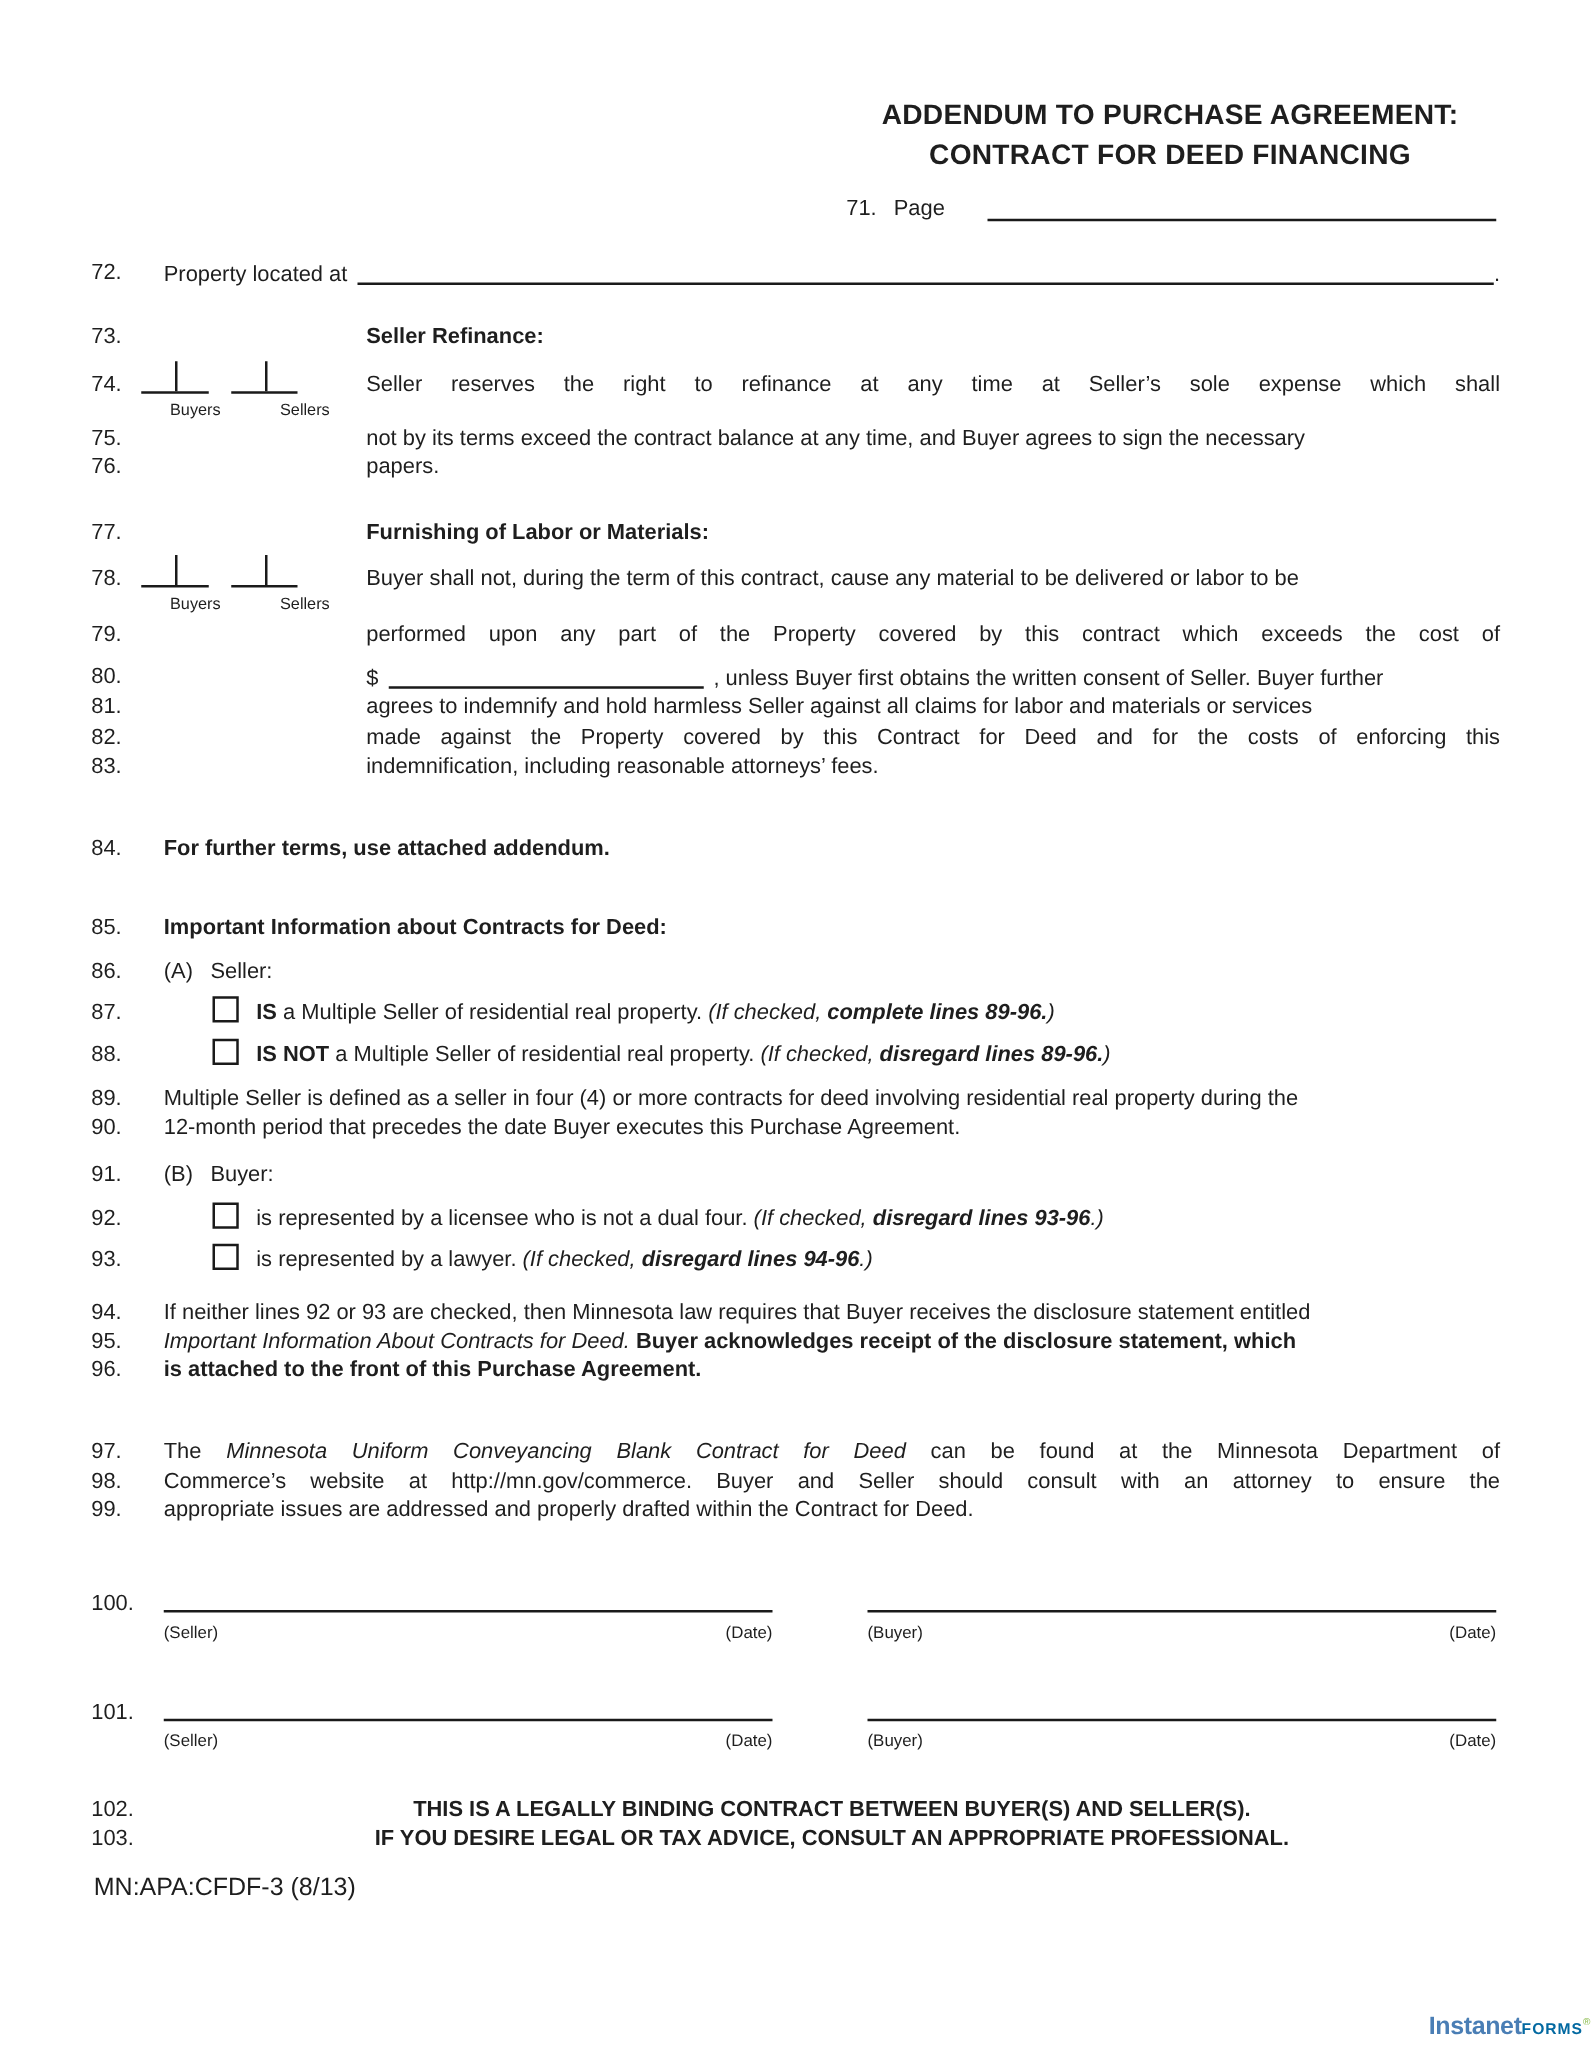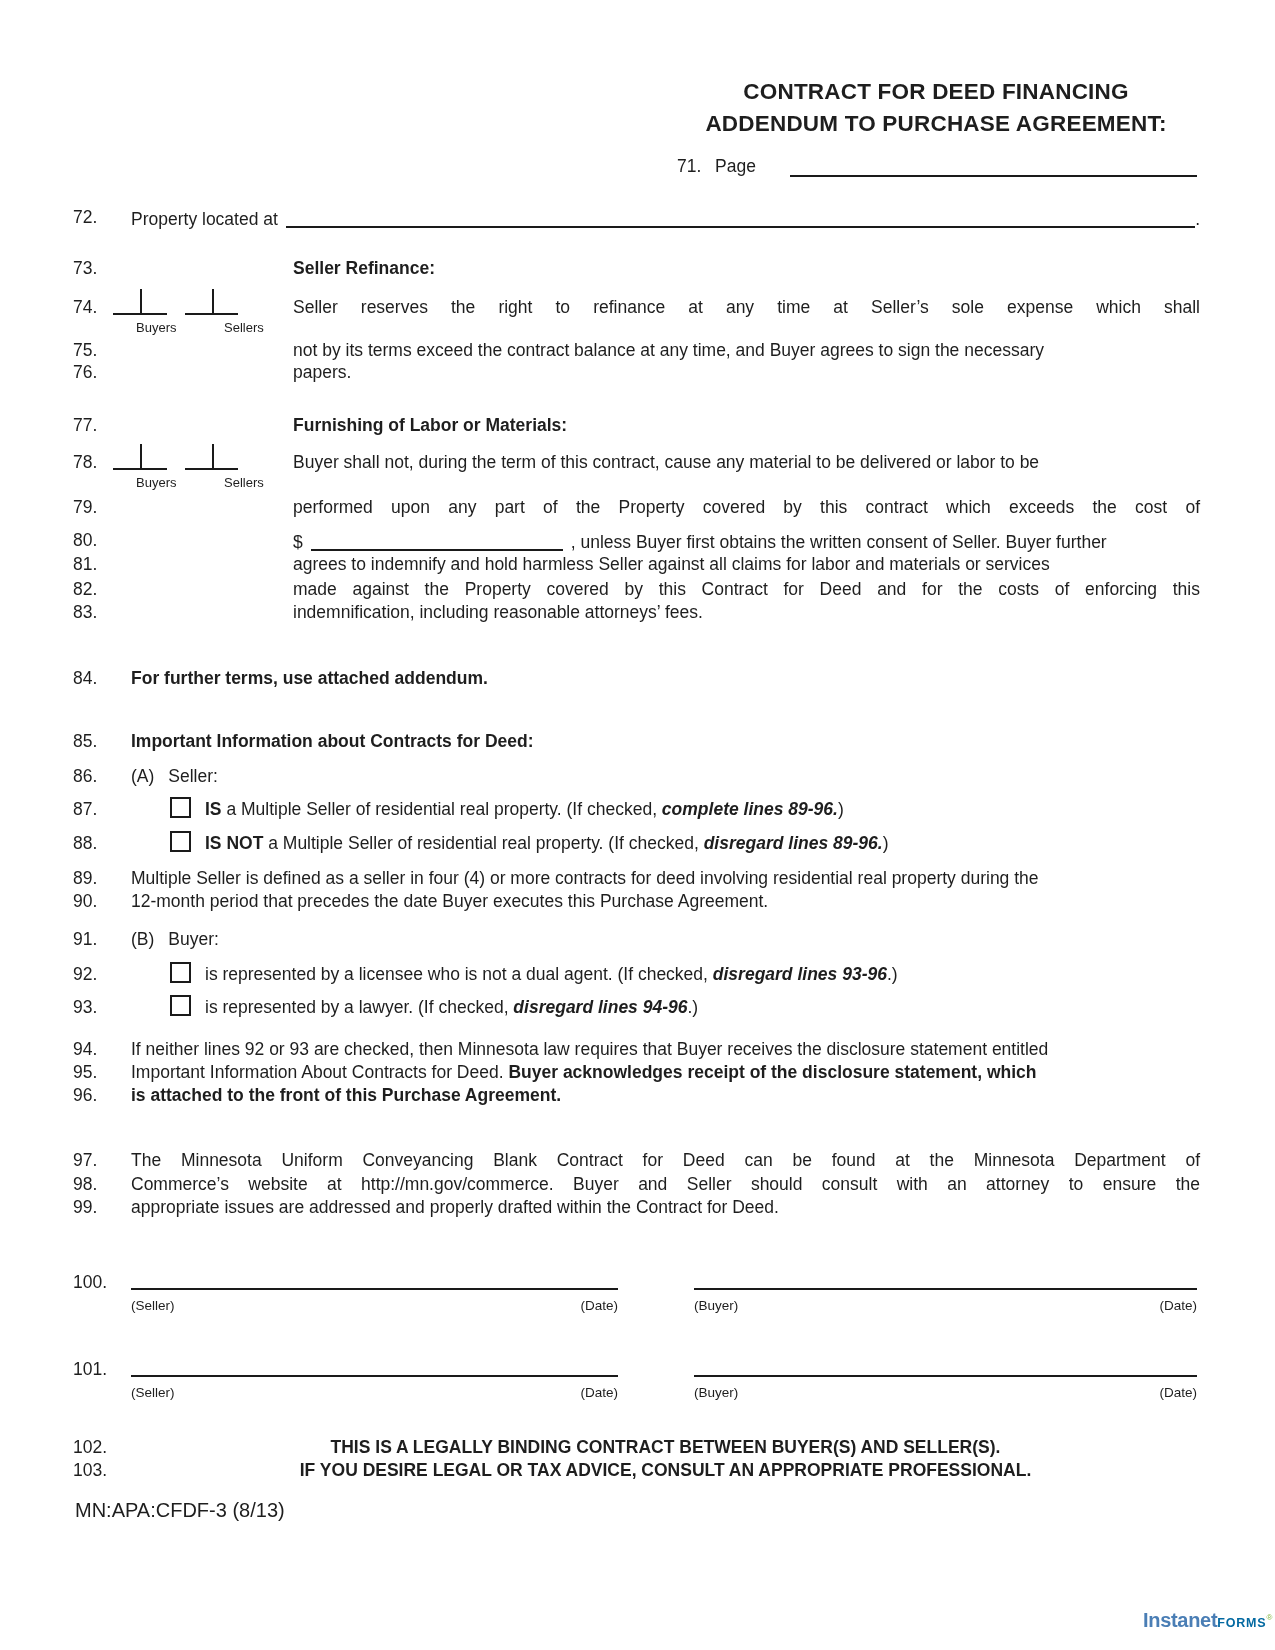--- a/index.html
+++ b/index.html
@@ -7,21 +7,21 @@
     position:relative; width:1275px; height:1650px; background:#ffffff;
     font-family:"Liberation Sans", sans-serif; font-size:17.5px; line-height:21px;
     color:#1e1e1e; overflow:hidden;
   }
   .row { position:absolute; left:0; right:0; }
   .num { position:absolute; left:73px; top:0; white-space:nowrap; }
   .body { position:absolute; left:131px; right:75px; top:0; }
   .ind  { left:293px; }
   .cbody{ left:205px; }
   .b  { font-weight:bold; }
-  .i  { }
+  .i  { font-style:italic; }
   .bi { font-weight:bold; font-style:italic; }
   .jl { text-align:justify; text-align-last:justify; }
   .center { text-align:center; }
   .flexline { display:flex; align-items:flex-end; }
   .blank { border-bottom:2px solid #1a1a1a; }
   .grow { flex:1 1 auto; height:19px; margin-left:8px; margin-bottom:2px; }
   .fixedblank { width:252px; height:19px; margin:0 8px 2px 8px; flex:0 0 auto; }
   .checkbox { position:absolute; left:170px; top:-2px; width:21px; height:21px;
               border:2px solid #1a1a1a; background:#fff; box-sizing:border-box; }
   .initline { position:absolute; top:-5px; height:21px; border-bottom:2px solid #1a1a1a; }
@@ -48,22 +48,22 @@
   .logo .p1 { font-weight:bold; font-size:20px; letter-spacing:-0.3px; }
   .logo .p2 { font-weight:bold; font-size:12.5px; letter-spacing:0.8px; }
   .logo .reg { font-size:8px; vertical-align:super; }
 </style>
 </head>
 <body>
 
 <div class="page">
 
   <div class="title">
+    <div>ADDENDUM TO PURCHASE AGREEMENT:</div>
     <div>CONTRACT FOR DEED FINANCING</div>
-    <div>ADDENDUM TO PURCHASE AGREEMENT:</div>
   </div>
 
   <div class="row" style="top:156px">
     <span class="p71num">71.</span>
     <span class="p71label">Page</span>
     <span class="p71line"></span>
   </div>
 
   <div class="row" style="top:207px">
     <span class="num">72.</span>
@@ -196,21 +196,21 @@
     <span class="num">91.</span>
     <div class="body">
       <span>(B)</span><span class="sp2">Buyer:</span>
     </div>
   </div>
 
   <div class="row" style="top:964px">
     <span class="num">92.</span>
     <span class="checkbox"></span>
     <div class="body cbody">
-      <span>is represented by a licensee who is not a dual agent. </span><span class="i">(If checked, </span><span class="bi">disregard lines 93-96</span><span class="i">.)</span>
+      <span>is represented by a licensee who is not a dual four. </span><span class="i">(If checked, </span><span class="bi">disregard lines 93-96</span><span class="i">.)</span>
     </div>
   </div>
 
   <div class="row" style="top:997px">
     <span class="num">93.</span>
     <span class="checkbox"></span>
     <div class="body cbody">
       <span>is represented by a lawyer. </span><span class="i">(If checked, </span><span class="bi">disregard lines 94-96</span><span class="i">.)</span>
     </div>
   </div>

